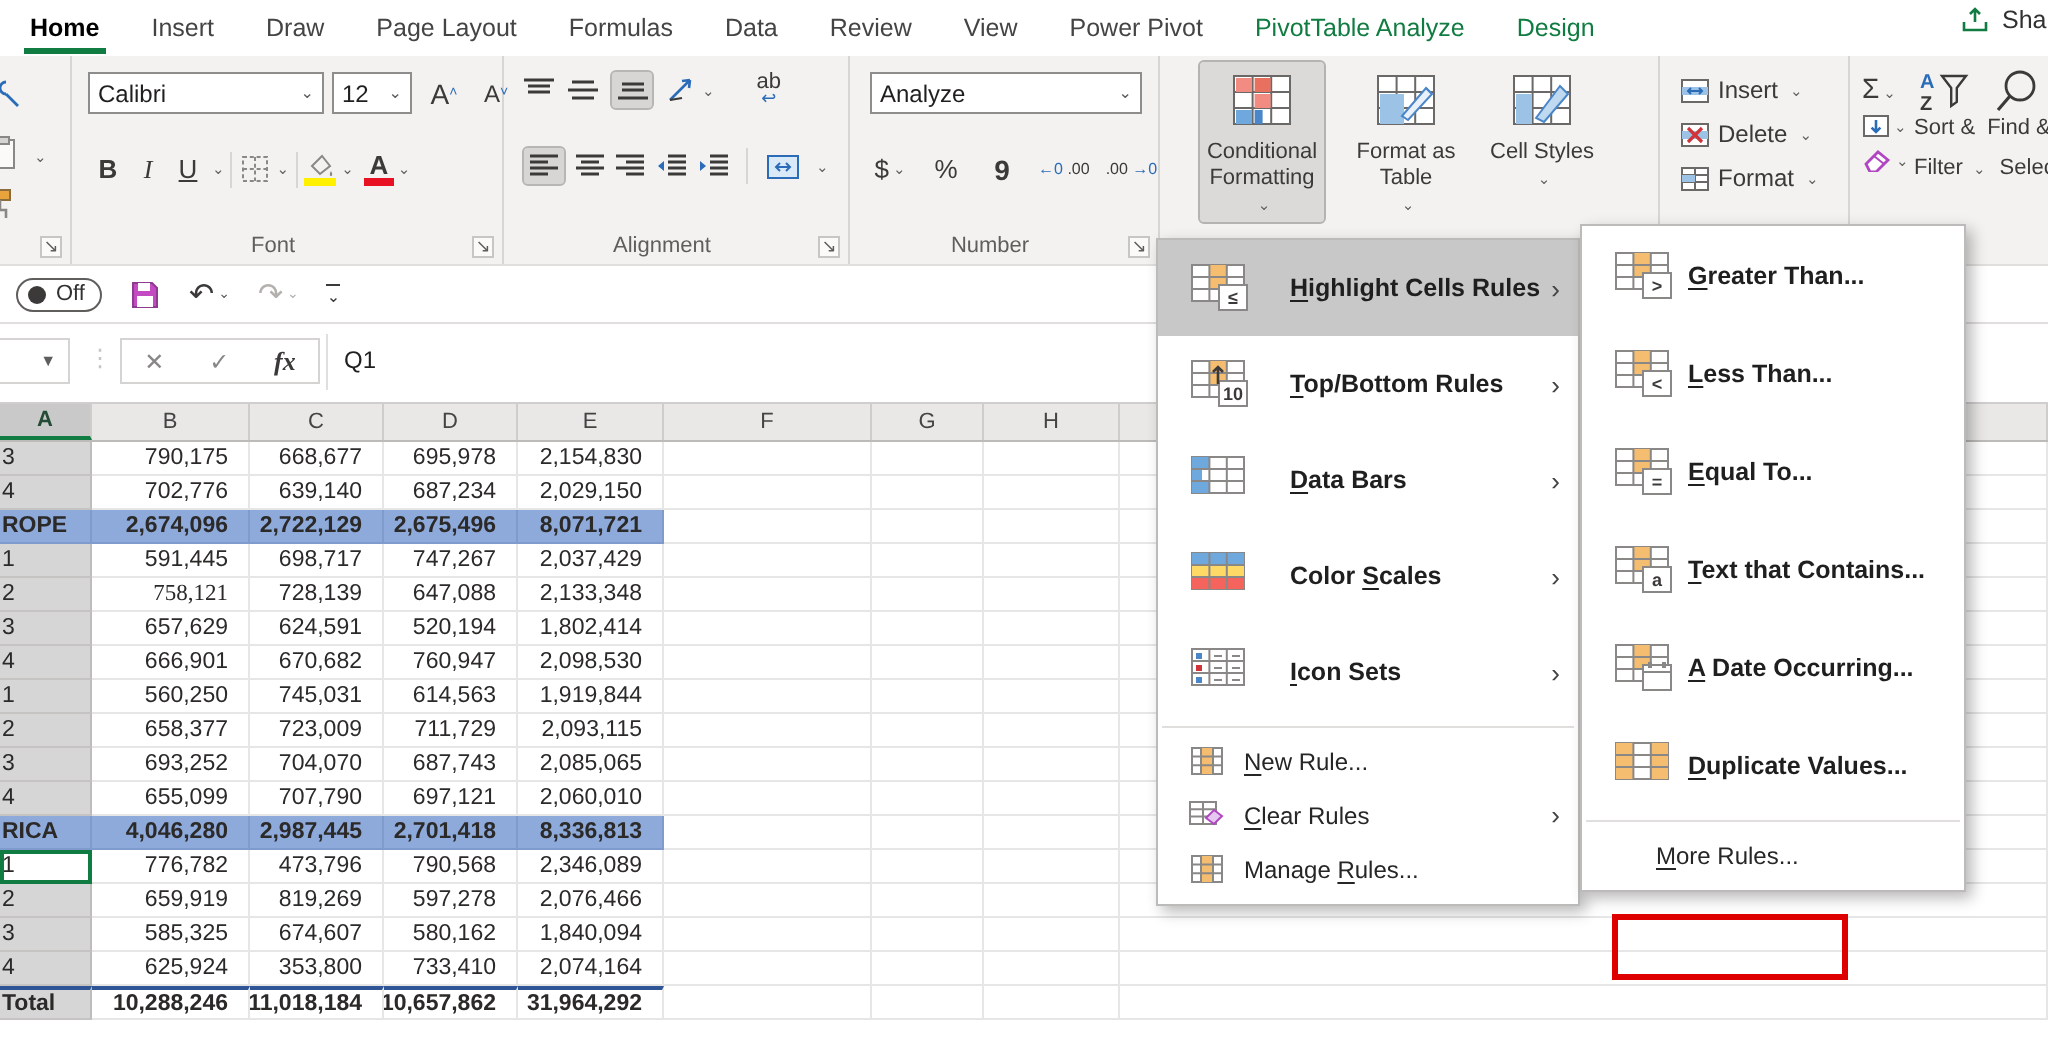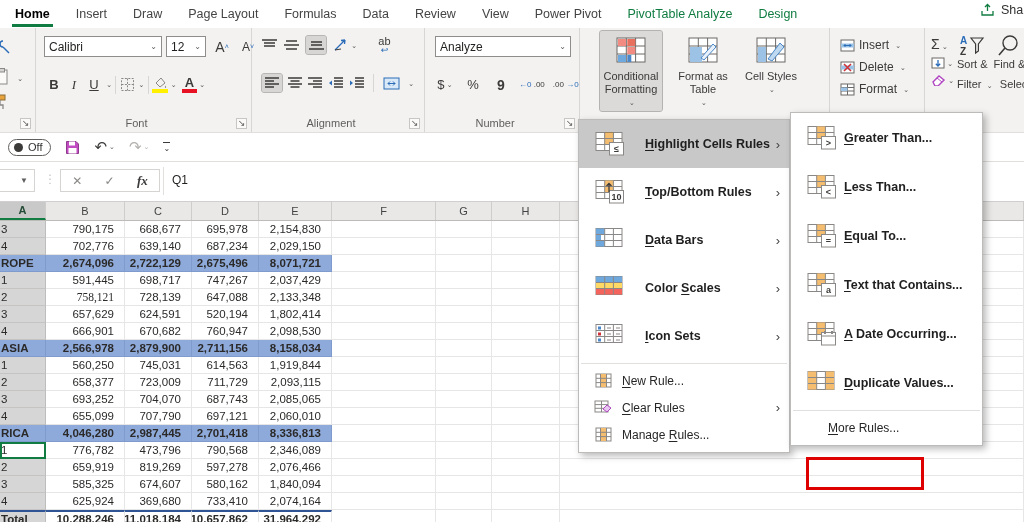--- a/index.html
+++ b/index.html
@@ -492,31 +492,20 @@
           <div class="cell a" style="width: 46px; flex: 0 0 auto;">4</div>
           <div class="cell" style="width: 79px; flex: 0 0 auto;">666,901</div>
           <div class="cell" style="width: 67px; flex: 0 0 auto;">670,682</div>
           <div class="cell" style="width: 67px; flex: 0 0 auto;">760,947</div>
           <div class="cell" style="width: 73px; flex: 0 0 auto;">2,098,530</div>
           <div class="cell empty" style="width: 104px; flex: 0 0 auto;"></div>
           <div class="cell empty" style="width: 56px; flex: 0 0 auto;"></div>
           <div class="cell empty" style="width: 68px; flex: 0 0 auto;"></div>
           <div class="cell empty" style="width: 464px; flex: 0 0 auto;"></div>
         </div>
-        <div class="row region">
-          <div class="cell a" style="width: 46px; flex: 0 0 auto; background: rgb(142, 170, 219); font-weight: 700;">ASIA</div>
-          <div class="cell" style="width: 79px; flex: 0 0 auto;">2,566,978</div>
-          <div class="cell" style="width: 67px; flex: 0 0 auto;">2,879,900</div>
-          <div class="cell" style="width: 67px; flex: 0 0 auto;">2,711,156</div>
-          <div class="cell" style="width: 73px; flex: 0 0 auto;">8,158,034</div>
-          <div class="cell empty" style="width: 104px; flex: 0 0 auto;"></div>
-          <div class="cell empty" style="width: 56px; flex: 0 0 auto;"></div>
-          <div class="cell empty" style="width: 68px; flex: 0 0 auto;"></div>
-          <div class="cell empty" style="width: 464px; flex: 0 0 auto;"></div>
-        </div>
         <div class="row ">
           <div class="cell a" style="width: 46px; flex: 0 0 auto;">1</div>
           <div class="cell" style="width: 79px; flex: 0 0 auto;">560,250</div>
           <div class="cell" style="width: 67px; flex: 0 0 auto;">745,031</div>
           <div class="cell" style="width: 67px; flex: 0 0 auto;">614,563</div>
           <div class="cell" style="width: 73px; flex: 0 0 auto;">1,919,844</div>
           <div class="cell empty" style="width: 104px; flex: 0 0 auto;"></div>
           <div class="cell empty" style="width: 56px; flex: 0 0 auto;"></div>
           <div class="cell empty" style="width: 68px; flex: 0 0 auto;"></div>
           <div class="cell empty" style="width: 464px; flex: 0 0 auto;"></div>
@@ -594,21 +583,21 @@
           <div class="cell" style="width: 67px; flex: 0 0 auto;">580,162</div>
           <div class="cell" style="width: 73px; flex: 0 0 auto;">1,840,094</div>
           <div class="cell empty" style="width: 104px; flex: 0 0 auto;"></div>
           <div class="cell empty" style="width: 56px; flex: 0 0 auto;"></div>
           <div class="cell empty" style="width: 68px; flex: 0 0 auto;"></div>
           <div class="cell empty" style="width: 464px; flex: 0 0 auto;"></div>
         </div>
         <div class="row ">
           <div class="cell a" style="width: 46px; flex: 0 0 auto;">4</div>
           <div class="cell" style="width: 79px; flex: 0 0 auto;">625,924</div>
-          <div class="cell" style="width: 67px; flex: 0 0 auto;">369,680</div>
+          <div class="cell" style="width: 67px; flex: 0 0 auto;">353,800</div>
           <div class="cell" style="width: 67px; flex: 0 0 auto;">733,410</div>
           <div class="cell" style="width: 73px; flex: 0 0 auto;">2,074,164</div>
           <div class="cell empty" style="width: 104px; flex: 0 0 auto;"></div>
           <div class="cell empty" style="width: 56px; flex: 0 0 auto;"></div>
           <div class="cell empty" style="width: 68px; flex: 0 0 auto;"></div>
           <div class="cell empty" style="width: 464px; flex: 0 0 auto;"></div>
         </div>
         <div class="row total">
           <div class="cell a" style="width: 46px; flex: 0 0 auto;">Total</div>
           <div class="cell" style="width: 79px; flex: 0 0 auto;">10,288,246</div>

